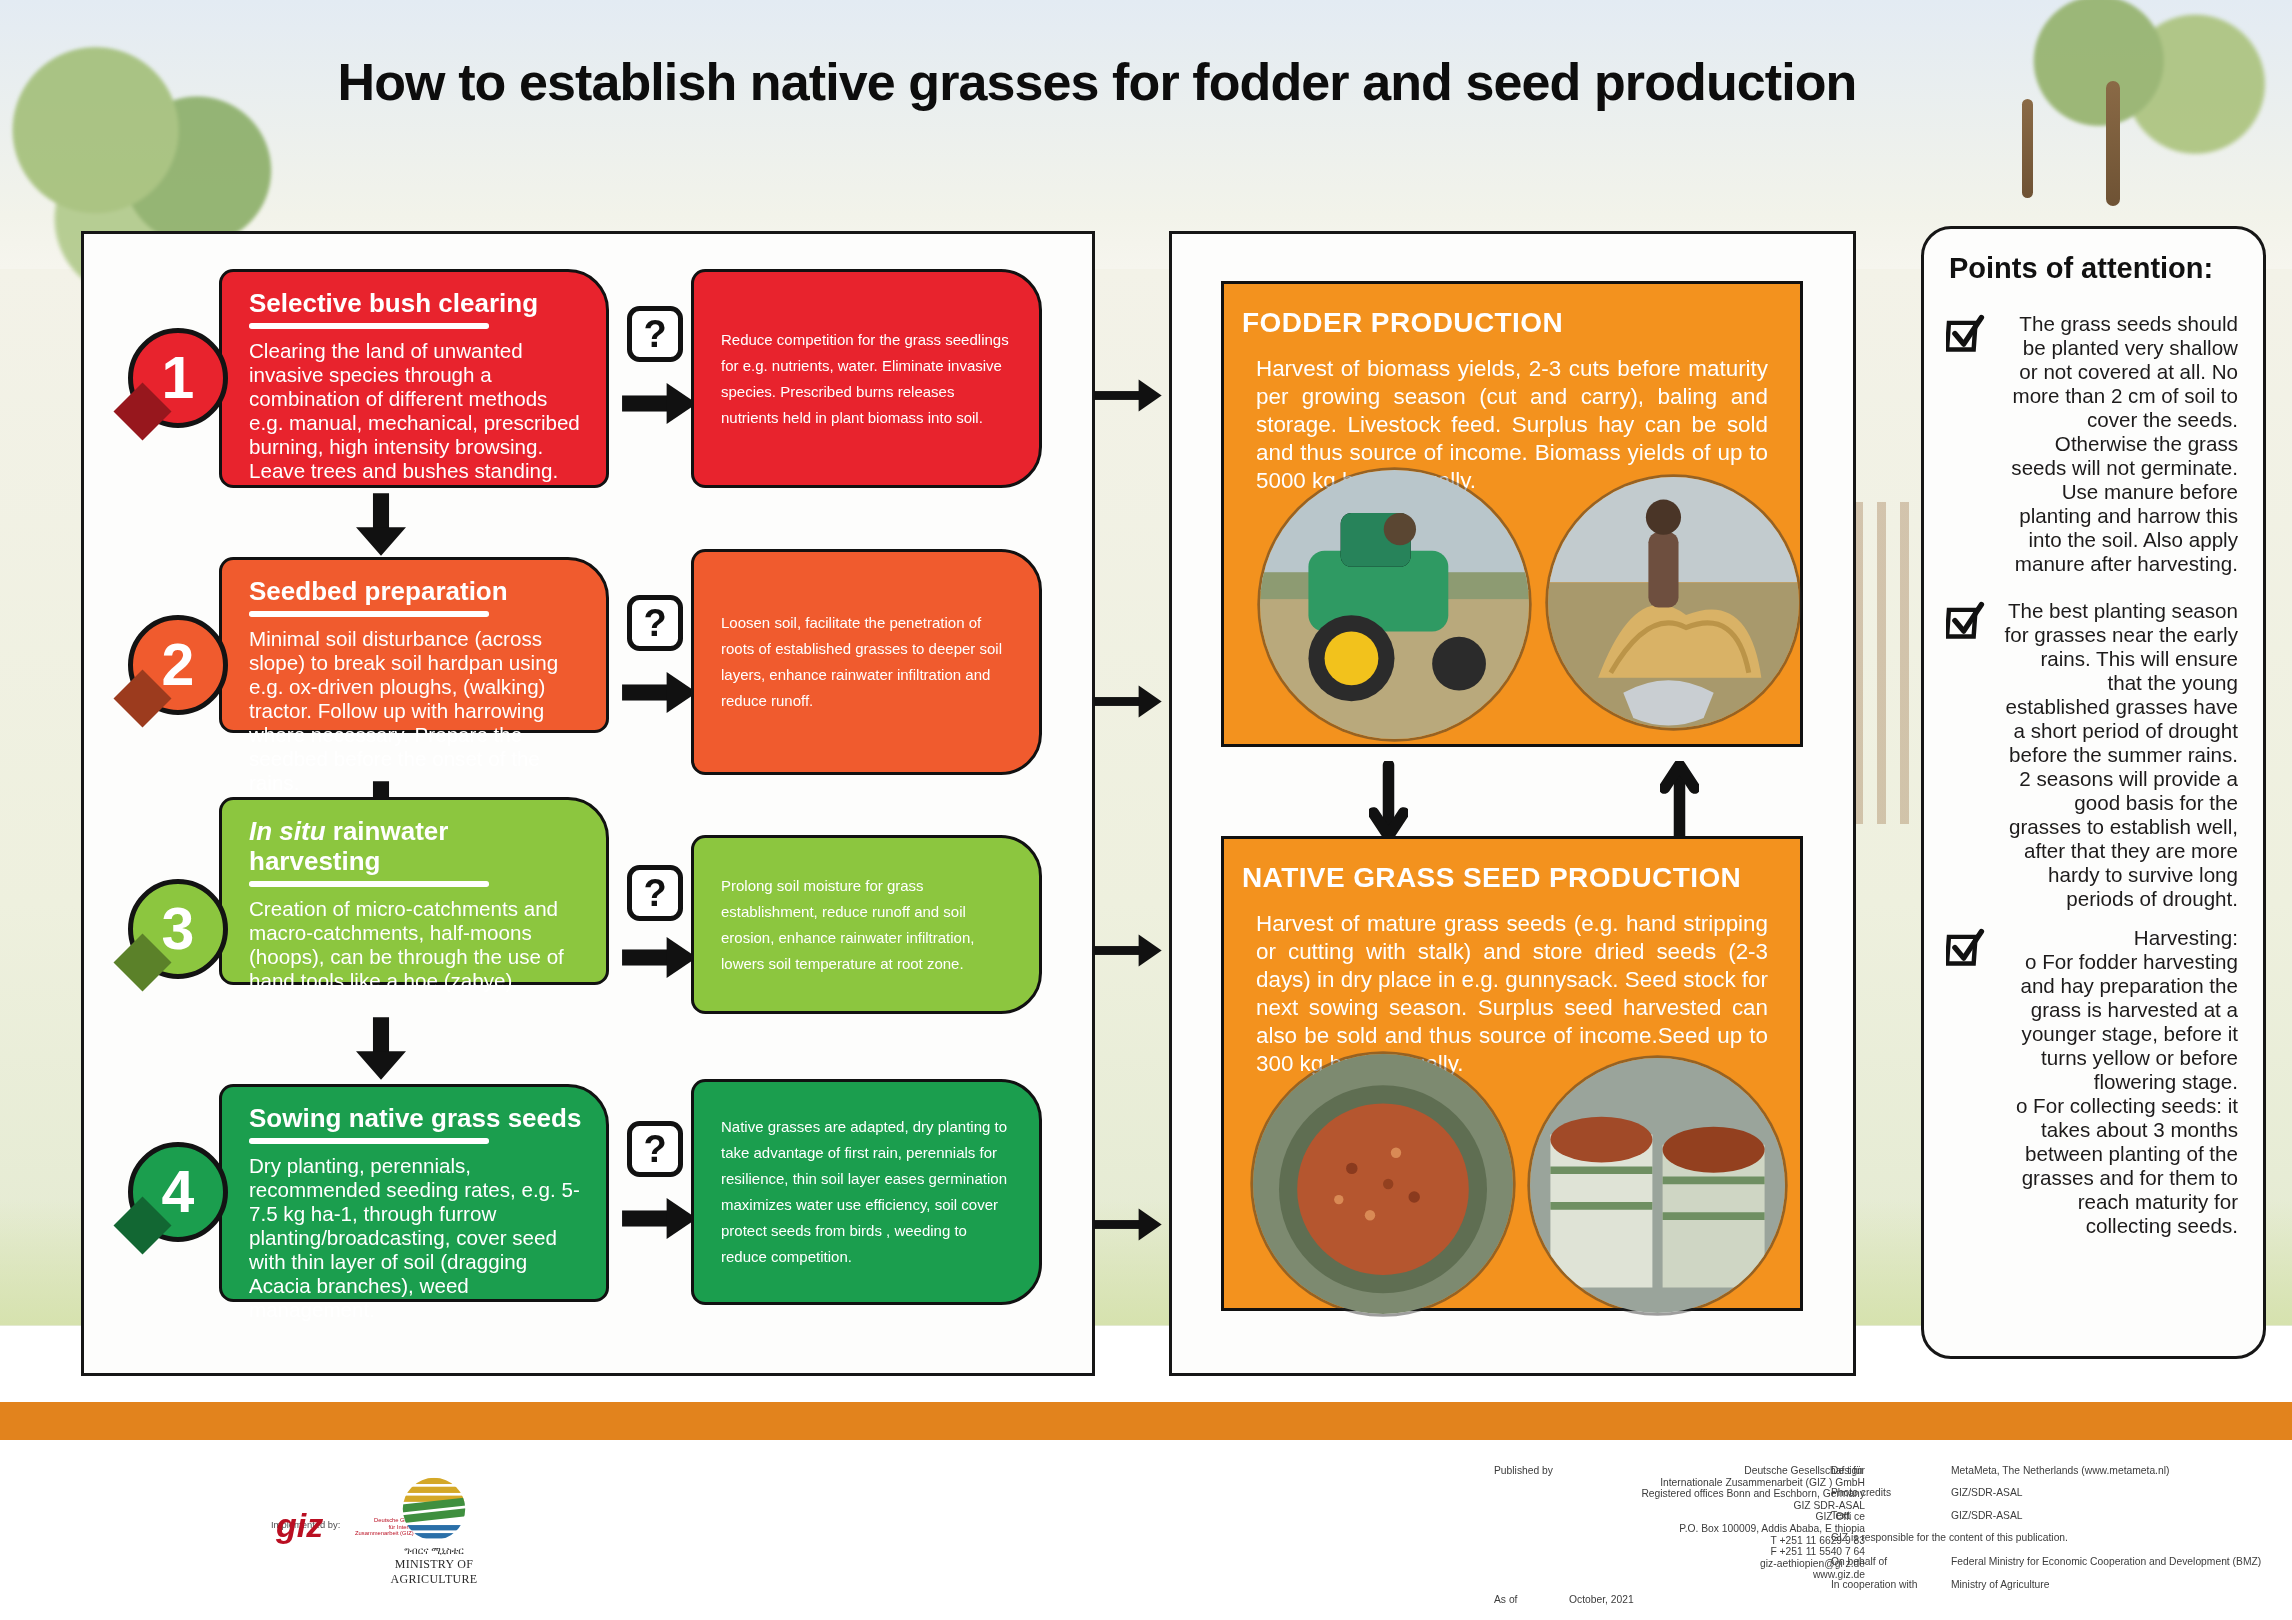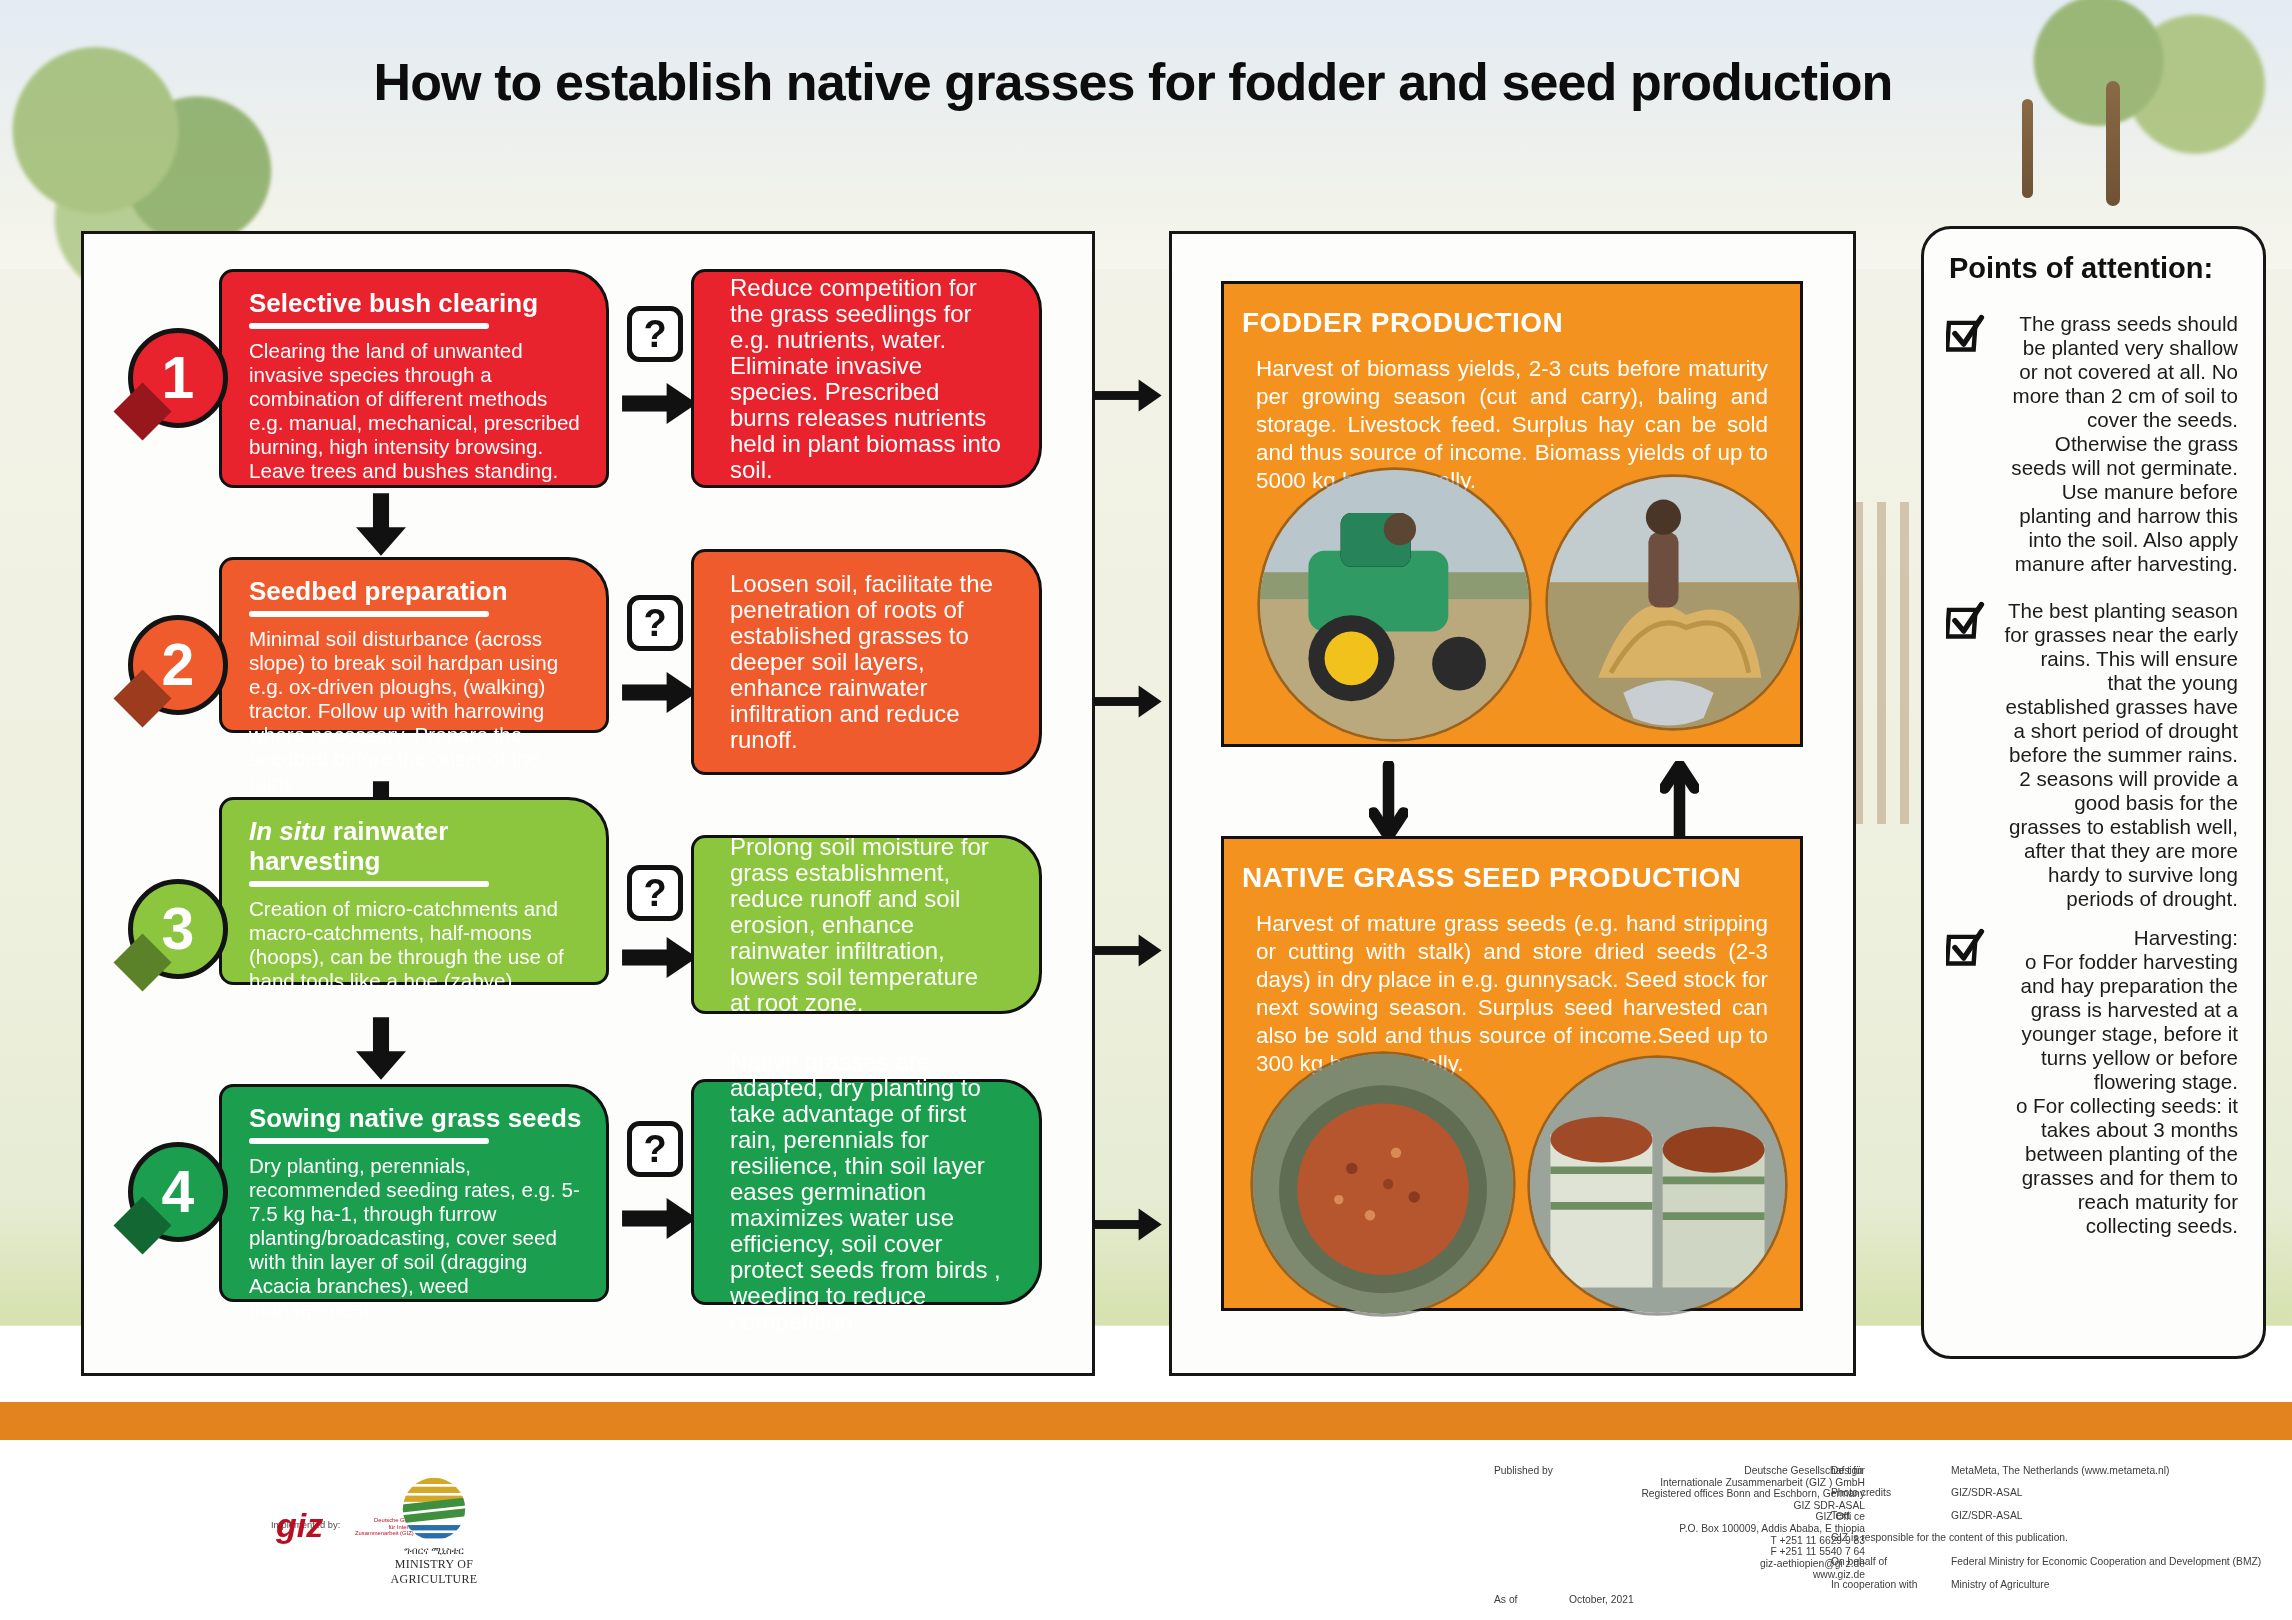--- a/index.html
+++ b/index.html
@@ -50,21 +50,21 @@
   .step-box{position:absolute;left:219px;width:390px;border:3.6px solid #111;
     border-radius:14.3px 41px 14.3px 14.3px;color:#fff;box-sizing:border-box;
     padding:16px 23px 10.7px 27px;z-index:3;}
   .step-box h3{margin:0 0 5.4px 0;font-size:26px;line-height:30px;}
   .step-rule{height:5.4px;background:#fff;width:72%;margin:5.4px 0 10.7px 0;border-radius:2.7px;}
   .step-box p{margin:0;font-size:20.6px;line-height:24px;font-weight:400;}
 
   .desc-box{position:absolute;left:691px;width:351px;border:3.6px solid #111;
     border-radius:14.3px 41px 41px 14.3px;color:#fff;box-sizing:border-box;
     display:flex;align-items:center;padding:18px 27px;z-index:3;}
-  .desc-box p{margin:9px;font-size:24px;line-height:26px;}
+  .desc-box p{margin:0;font-size:15px;line-height:26px;}
 
   .badge{position:absolute;left:128px;width:100px;height:100px;border-radius:50%;
     border:5.4px solid #131313;box-sizing:border-box;color:#fff;z-index:4;
     display:flex;align-items:center;justify-content:center;
     font-size:59px;font-weight:bold;}
   .badge::after{content:"";position:absolute;left:-10.7px;bottom:-9px;width:41px;height:41px;
     background:inherit;filter:brightness(.65);transform:rotate(45deg);z-index:-1;}
 
   .qicon{position:absolute;left:627px;width:56px;height:56px;background:#fff;
     border:5.4px solid #111;border-radius:12.5px;box-sizing:border-box;z-index:3;
@@ -111,21 +111,21 @@
   <div class="abs field"></div>
   <div class="abs grassband"></div>
   <div class="abs soilband"></div>
   <div class="abs tree-l"></div>
   <div class="abs tree-r1"></div>
   <div class="abs trunk" style="left:2106px;top:81px;width:14.3px;height:125px;"></div>
   <div class="abs trunk" style="left:2022px;top:99px;width:10.7px;height:99px;"></div>
   <div class="abs fence"></div>
 </div>
 
-<div class="abs" style="left:0;top:52px;width:2194px;text-align:center;z-index:2;padding-left:36px;">
+<div class="abs" style="left:0;top:52px;width:2194px;text-align:center;z-index:2;">
   <span style="font-size:52px;font-weight:bold;color:#0d0d0d;letter-spacing:-0.9px;">How to establish native grasses for fodder and seed production</span>
 </div>
 
 <div class="panel" id="flow-panel" style="left:81px;top:231px;width:1008px;height:1139px;"></div>
 
 <div class="step-box" style="top: 269px; height: 219px; background-color: rgb(232, 35, 45);">
   <h3><span class="it"></span><span>Selective bush clearing</span></h3>
   <div class="step-rule"></div>
   <p>Clearing the land of unwanted invasive species through a combination of different methods e.g. manual, mechanical, prescribed burning, high intensity browsing. Leave trees and bushes standing.</p>
 </div>

